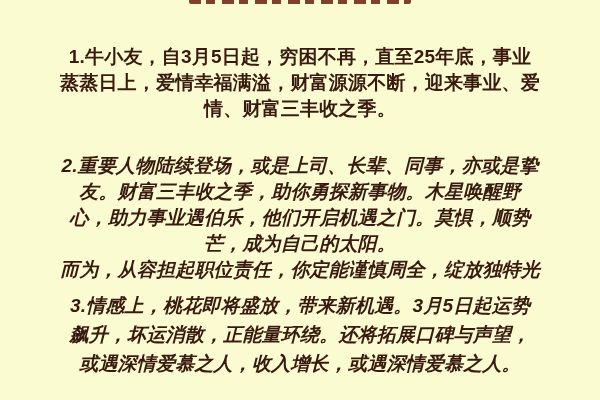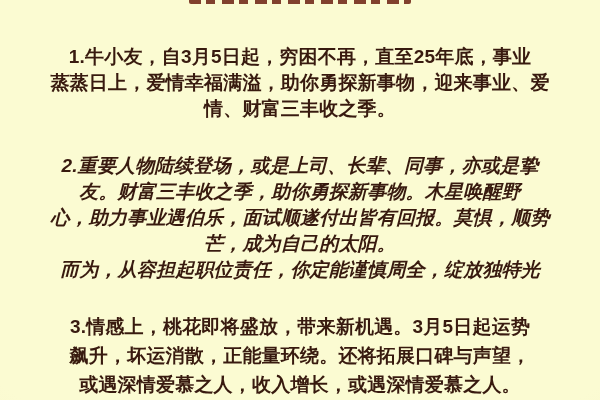--- a/index.html
+++ b/index.html
@@ -34,37 +34,37 @@
     color:var(--text);
     font-weight:700;
     font-size:19px;
     text-align:center;
     letter-spacing:.2px;
     line-height:26px;
   }
   .para .line{white-space:nowrap;}
   .para.p1{margin-top:44px;}
   .para.p2{margin-top:31px;font-style:italic;}
-  .para.p3{margin-top:29px;line-height:29px;}
+  .para.p3{margin-top:8px;line-height:29px;font-style:italic;}
 </style>
 </head>
 <body>
 
 <div class="page">
   <div class="cropped-heading"></div>
   <div class="paragraphs" id="paragraphs">
       <div class="para p1">
         <div class="line">1.牛小友，自3月5日起，穷困不再，直至25年底，事业</div>
-        <div class="line">蒸蒸日上，爱情幸福满溢，助你勇探新事物，迎来事业、爱</div>
+        <div class="line">蒸蒸日上，爱情幸福满溢，财富源源不断，迎来事业、爱</div>
         <div class="line">情、财富三丰收之季。</div>
       </div>
       <div class="para p2">
         <div class="line">2.重要人物陆续登场，或是上司、长辈、同事，亦或是挚</div>
         <div class="line">友。财富三丰收之季，助你勇探新事物。木星唤醒野</div>
-        <div class="line">心，助力事业遇伯乐，面试顺遂付出皆有回报。莫惧，顺势</div>
+        <div class="line">心，助力事业遇伯乐，他们开启机遇之门。莫惧，顺势</div>
         <div class="line">芒，成为自己的太阳。</div>
         <div class="line">而为，从容担起职位责任，你定能谨慎周全，绽放独特光</div>
       </div>
       <div class="para p3">
         <div class="line">3.情感上，桃花即将盛放，带来新机遇。3月5日起运势</div>
         <div class="line">飙升，坏运消散，正能量环绕。还将拓展口碑与声望，</div>
         <div class="line">或遇深情爱慕之人，收入增长，或遇深情爱慕之人。</div>
       </div>
     </div>
 </div>

